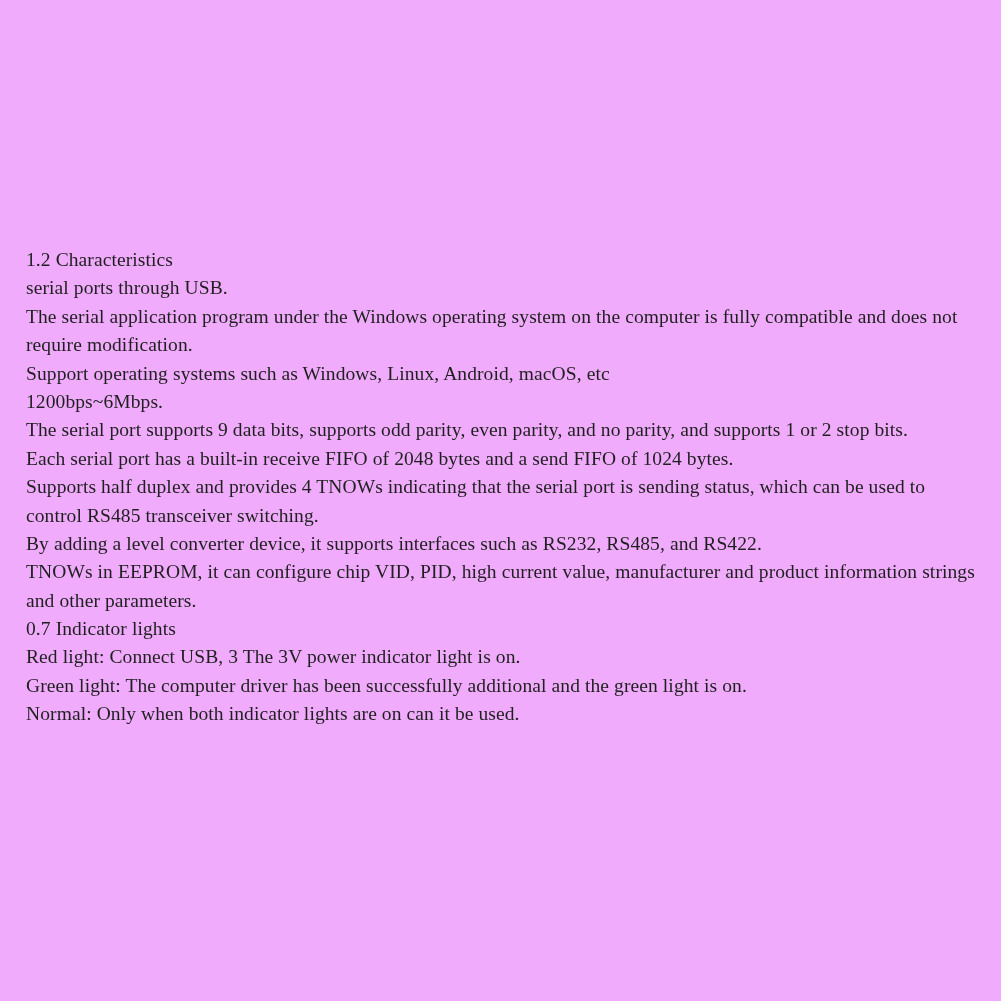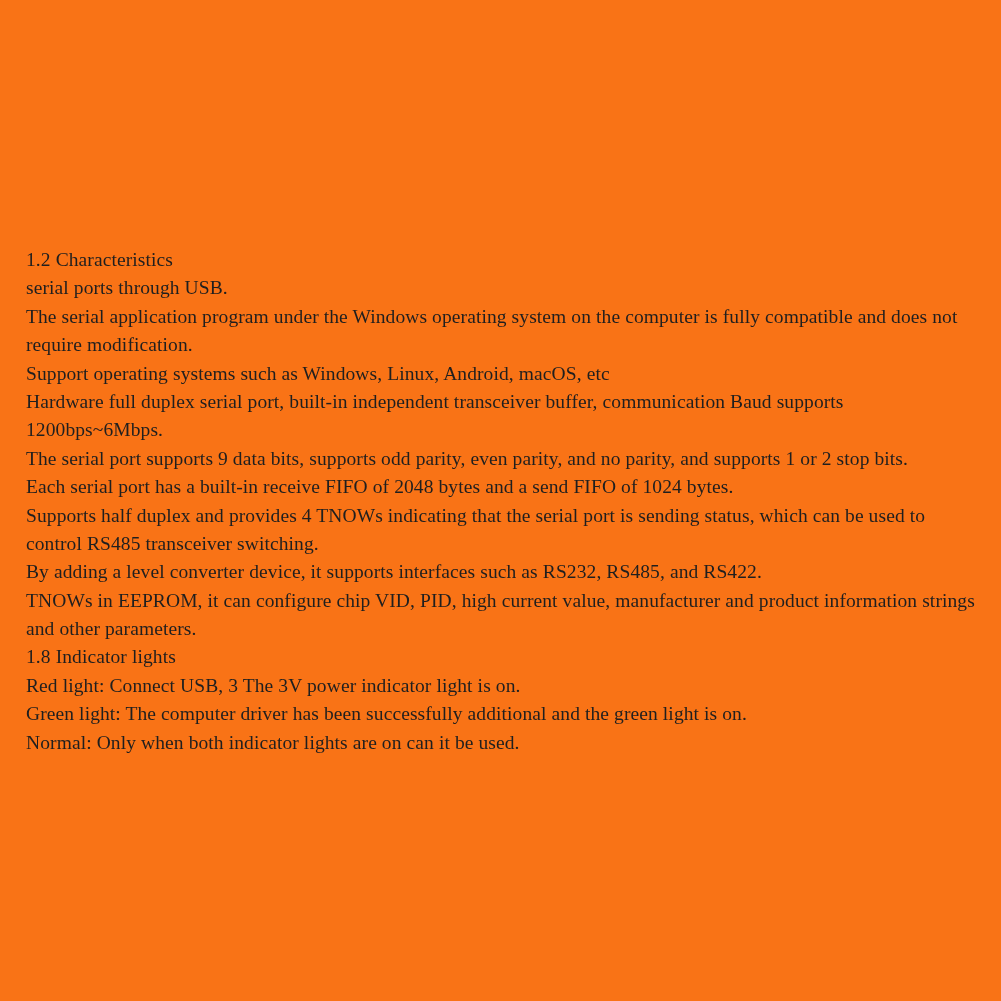--- a/index.html
+++ b/index.html
@@ -10,21 +10,21 @@
   body {
     width: 1001px;
     height: 1001px;
     position: relative;
     overflow: hidden;
     font-family: "Liberation Serif", "DejaVu Serif", serif;
   }
   .page {
     position: absolute;
     inset: 0;
-    background: #f97316;
+    background: #f0abfc;
   }
   .doc-block {
     position: absolute;
     top: 246px;
     left: 26px;
     right: 16px;
     color: #1f1f1f;
     font-size: 19.5px;
     line-height: 28.4px;
     letter-spacing: 0.1px;
@@ -41,27 +41,26 @@
 </head>
 <body>
 
 <div class="page">
   <div class="doc-block">
       <div class="doc-line heading">1.2 Characteristics</div>
       <div class="doc-line">serial ports through USB.</div>
       <div class="doc-line">The serial application program under the Windows operating system on the computer is fully compatible and does not</div>
       <div class="doc-line">require modification.</div>
       <div class="doc-line">Support operating systems such as Windows, Linux, Android, macOS, etc</div>
-      <div class="doc-line">Hardware full duplex serial port, built-in independent transceiver buffer, communication Baud supports</div>
       <div class="doc-line">1200bps~6Mbps.</div>
       <div class="doc-line">The serial port supports 9 data bits, supports odd parity, even parity, and no parity, and supports 1 or 2 stop bits.</div>
       <div class="doc-line">Each serial port has a built-in receive FIFO of 2048 bytes and a send FIFO of 1024 bytes.</div>
       <div class="doc-line">Supports half duplex and provides 4 TNOWs indicating that the serial port is sending status, which can be used to</div>
       <div class="doc-line">control RS485 transceiver switching.</div>
       <div class="doc-line">By adding a level converter device, it supports interfaces such as RS232, RS485, and RS422.</div>
       <div class="doc-line">TNOWs in EEPROM, it can configure chip VID, PID, high current value, manufacturer and product information strings</div>
       <div class="doc-line">and other parameters.</div>
-      <div class="doc-line heading">1.8 Indicator lights</div>
+      <div class="doc-line heading">0.7 Indicator lights</div>
       <div class="doc-line">Red light: Connect USB, 3 The 3V power indicator light is on.</div>
       <div class="doc-line">Green light: The computer driver has been successfully additional and the green light is on.</div>
       <div class="doc-line">Normal: Only when both indicator lights are on can it be used.</div>
     </div>
 </div>
 
 </body></html>

